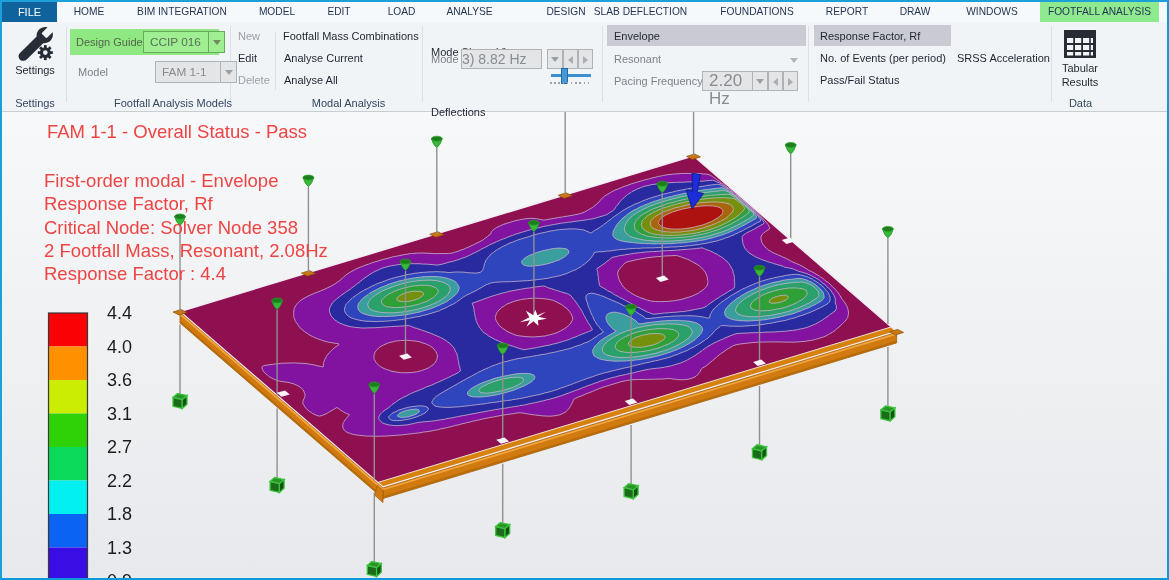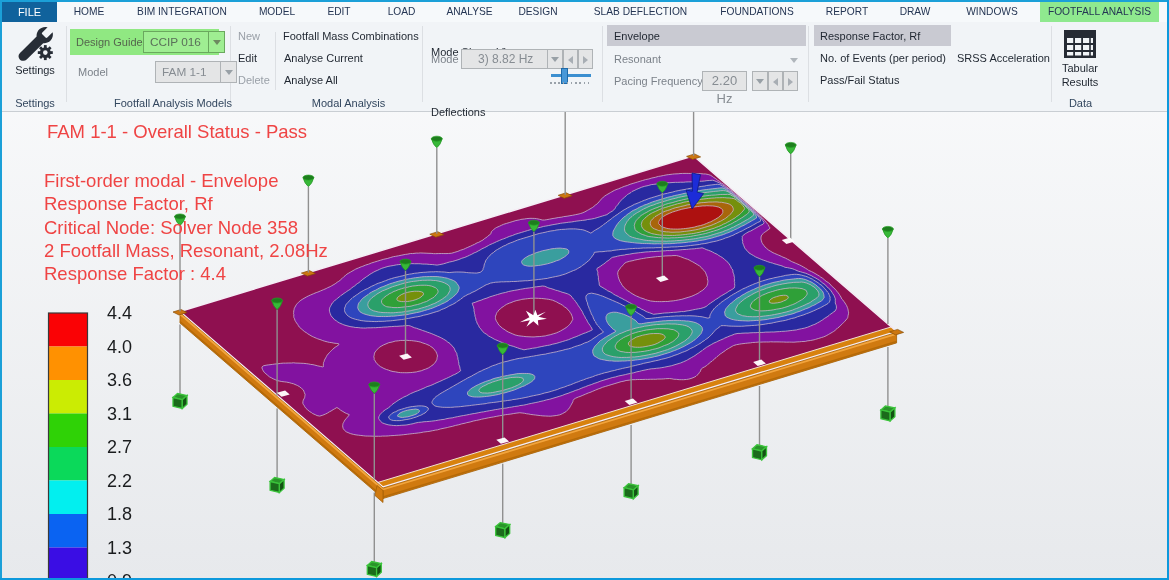--- a/index.html
+++ b/index.html
@@ -185,21 +185,21 @@
 </svg>
 
 <div id="tabbar" class="abs">
   <div class="tab" id="tab-file">FILE</div>
   <div class="tab" style="left:62px;width:50px;">HOME</div>
   <div class="tab" style="left:117px;width:126px;">BIM INTEGRATION</div>
   <div class="tab" style="left:248px;width:54px;">MODEL</div>
   <div class="tab" style="left:313px;width:48px;">EDIT</div>
   <div class="tab" style="left:374px;width:51px;">LOAD</div>
   <div class="tab" style="left:434px;width:67px;">ANALYSE</div>
-  <div class="tab" style="left:503px;width:66px;">DESIGN</div>
+  <div class="tab" style="left:531px;width:66px;">DESIGN</div>
   <div class="tab" style="left:586px;width:105px;">SLAB DEFLECTION</div>
   <div class="tab" style="left:703px;width:104px;">FOUNDATIONS</div>
   <div class="tab" style="left:815px;width:60px;">REPORT</div>
   <div class="tab" style="left:886px;width:54px;">DRAW</div>
   <div class="tab" style="left:952px;width:76px;">WINDOWS</div>
   <div class="tab" id="tab-ffa" style="left:1038px;width:119px;">FOOTFALL ANALYSIS</div>
 </div>
 
 <div id="ribbon" class="abs">
 
@@ -244,41 +244,41 @@
   <div class="rtext gray" style="left:236px;top:6px;">New</div>
   <div class="rtext" style="left:236px;top:28px;">Edit</div>
   <div class="rtext gray" style="left:236px;top:50px;">Delete</div>
 
   <div class="rtext" style="left:281px;top:6px;">Footfall Mass Combinations</div>
   <div class="rtext" style="left:282px;top:28px;">Analyse Current</div>
   <div class="rtext" style="left:282px;top:50px;">Analyse All</div>
 
   <div class="rtext" style="left:429px;top:22px;">Mode Shape View</div>
   <div class="rtext lbl" style="left:429px;top:29px;">Mode</div>
-  <div class="combo" style="left:459px;top:27px;width:79px;height:18px;line-height:18px;padding-left:16px;font-size:12px;">3) 8.82 Hz</div>
+  <div class="combo" style="left:459px;top:27px;width:79px;height:18px;line-height:18px;padding-left:0;font-size:14px;">3) 8.82 Hz</div>
   <div class="combo" style="left:545px;top:27px;width:14px;height:18px;">
       <div class="chev" style="left:3px;top:7px;"></div>
     </div>
   <div class="combo" style="left:561px;top:27px;width:13px;height:18px;">
       <div class="arl" style="left:4px;top:6px;"></div>
     </div>
   <div class="combo" style="left:576px;top:27px;width:13px;height:18px;">
       <div class="arr" style="left:4px;top:6px;"></div>
     </div>
   <div class="rtext" style="left:429px;top:50px;margin-top:32px;">Deflections</div>
   <div class="abs" style="left:549px;top:52px;width:40px;height:3px;background:#3c8fd0;"></div>
   <div class="abs" style="left:559px;top:46px;width:5px;height:14px;background:#4898d8;border:1px solid #1f6aa8;"></div>
   <div class="abs" style="left:548px;top:60px;width:42px;height:2px;background:repeating-linear-gradient(90deg,#9aa2aa 0 1.5px,transparent 1.5px 4.2px);"></div>
 
   <div class="graybar" style="left:605px;top:3px;width:199px;height:21px;"></div>
   <div class="rtext" style="left:612px;top:6px;">Envelope</div>
   <div class="rtext lbl" style="left:612px;top:29px;">Resonant</div>
   <div class="chev" style="left:788px;top:36px;border-top-color:#b0b6bc;"></div>
   <div class="rtext lbl" style="left:612px;top:51px;">Pacing Frequency</div>
-  <div class="combo" style="left:700px;top:49px;width:43px;height:18px;line-height:18px;font-size:13px;text-align:center;">2.20 Hz</div>
+  <div class="combo" style="left:700px;top:49px;width:43px;height:18px;line-height:18px;padding-left:6px;font-size:17px;">2.20 Hz</div>
   <div class="combo" style="left:750px;top:49px;width:14px;height:18px;">
       <div class="chev" style="left:3px;top:7px;"></div>
     </div>
   <div class="combo" style="left:766px;top:49px;width:13px;height:18px;">
       <div class="arl" style="left:4px;top:6px;"></div>
     </div>
   <div class="combo" style="left:781px;top:49px;width:13px;height:18px;">
       <div class="arr" style="left:4px;top:6px;"></div>
     </div>
 

